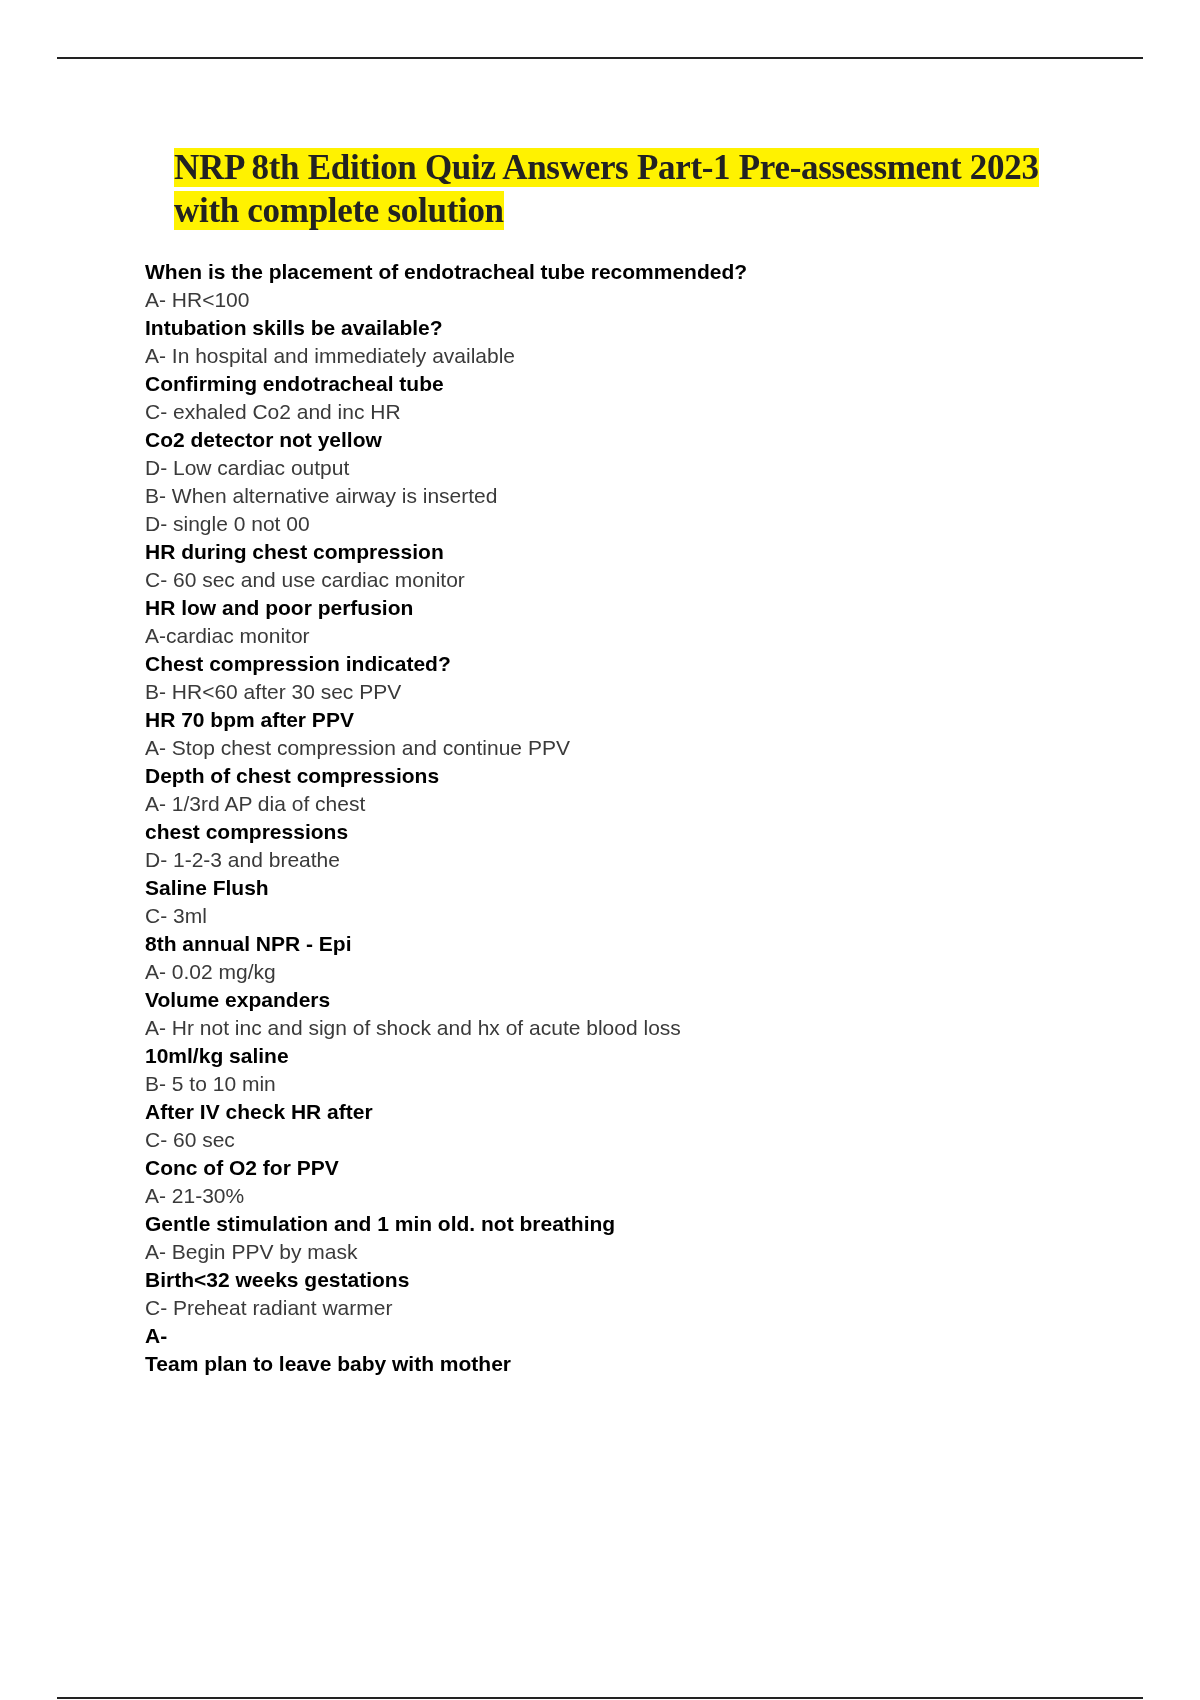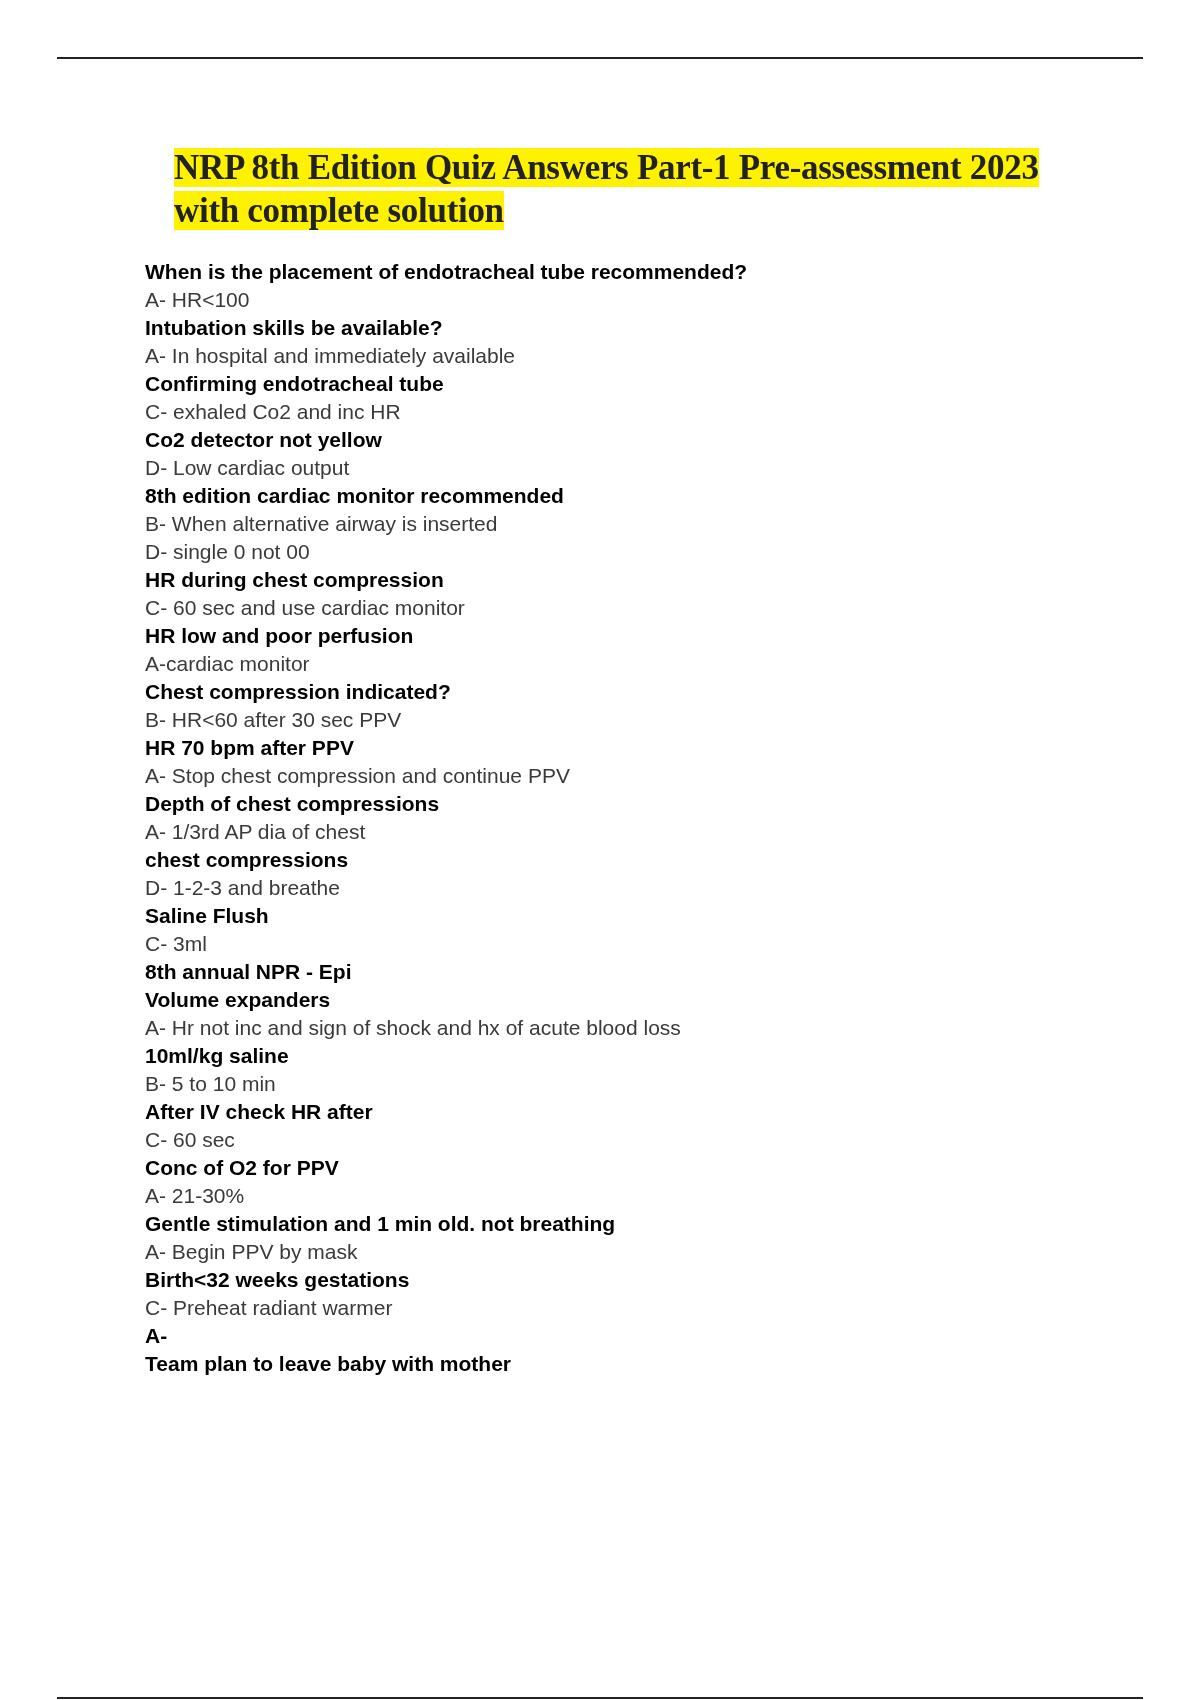--- a/index.html
+++ b/index.html
@@ -32,38 +32,38 @@
 
 <div class="qa">
   <div class="q">When is the placement of endotracheal tube recommended?</div>
   <div class="a">A- HR&lt;100</div>
   <div class="q">Intubation skills be available?</div>
   <div class="a">A- In hospital and immediately available</div>
   <div class="q">Confirming endotracheal tube</div>
   <div class="a">C- exhaled Co2 and inc HR</div>
   <div class="q">Co2 detector not yellow</div>
   <div class="a">D- Low cardiac output</div>
-  <div class="q">8th edition cardiac monitor recommended</div>
   <div class="a">B- When alternative airway is inserted</div>
   <div class="a">D- single 0 not 00</div>
   <div class="q">HR during chest compression</div>
   <div class="a">C- 60 sec and use cardiac monitor</div>
   <div class="q">HR low and poor perfusion</div>
   <div class="a">A-cardiac monitor</div>
   <div class="q">Chest compression indicated?</div>
   <div class="a">B- HR&lt;60 after 30 sec PPV</div>
   <div class="q">HR 70 bpm after PPV</div>
   <div class="a">A- Stop chest compression and continue PPV</div>
   <div class="q">Depth of chest compressions</div>
   <div class="a">A- 1/3rd AP dia of chest</div>
   <div class="q">chest compressions</div>
   <div class="a">D- 1-2-3 and breathe</div>
   <div class="q">Saline Flush</div>
   <div class="a">C- 3ml</div>
   <div class="q">8th annual NPR - Epi</div>
+  <div class="a">A- 0.02 mg/kg</div>
   <div class="q">Volume expanders</div>
   <div class="a">A- Hr not inc and sign of shock and hx of acute blood loss</div>
   <div class="q">10ml/kg saline</div>
   <div class="a">B- 5 to 10 min</div>
   <div class="q">After IV check HR after</div>
   <div class="a">C- 60 sec</div>
   <div class="q">Conc of O2 for PPV</div>
   <div class="a">A- 21-30%</div>
   <div class="q">Gentle stimulation and 1 min old. not breathing</div>
   <div class="a">A- Begin PPV by mask</div>

